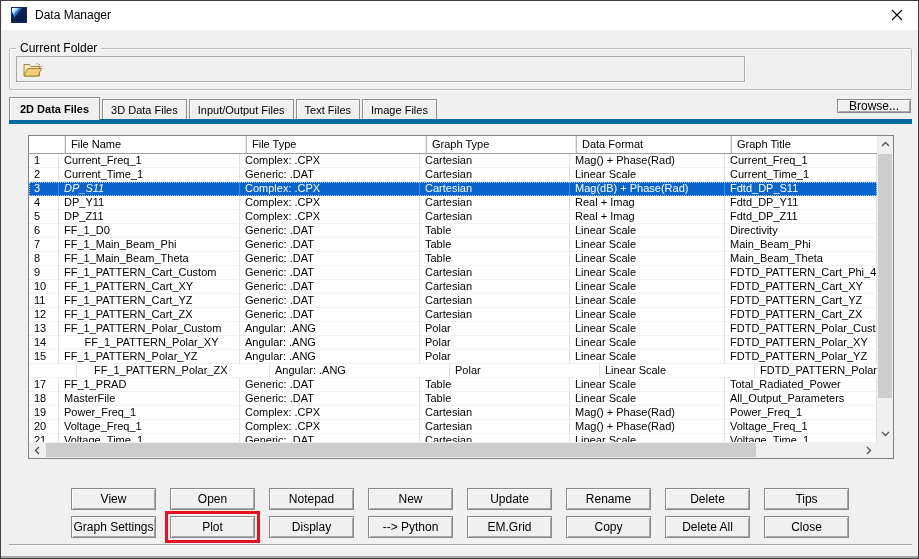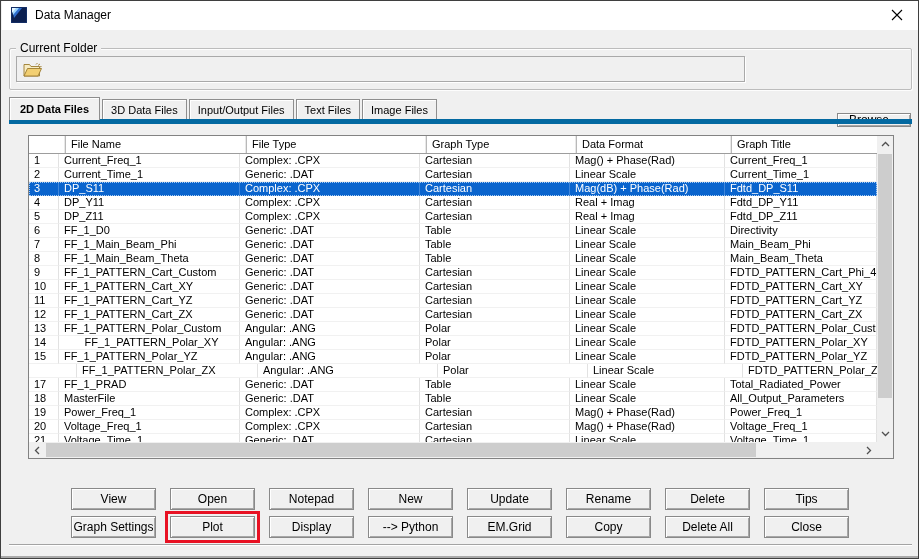--- a/index.html
+++ b/index.html
@@ -41,21 +41,21 @@
   .folder-icon { margin:0 7px 0 6px; width:19px; height:15px; }
   .path-text { font-size:12px; color:#000; white-space:nowrap; }
 
   
   .btn {
     background:#f0f0f0; border:1px solid #898989;
     box-shadow:inset 1px 1px 0 #ffffff, inset -1px -1px 0 #a7a7a7;
     font-family:"Liberation Sans", sans-serif; font-size:12px; color:#000;
     display:flex; align-items:center; justify-content:center; cursor:default;
   }
-  .browse-btn { position:absolute; left:827px; top:64px; width:74px; height:14px; }
+  .browse-btn { position:absolute; left:827px; top:50px; width:74px; height:14px; }
 
   
   .tabstrip {
     position:absolute; left:8px; top:100px; width:903px; height:23px;
     display:flex; align-items:flex-end; border-bottom:5px solid #0369a1;
   }
   .tab {
     position:relative; height:20px; margin-right:2px; padding:0 8px;
     background:#f0f0f0; border:1px solid #8e8e8e; border-bottom:none;
     box-shadow:inset 1px 1px 0 #ffffff;
@@ -175,21 +175,21 @@
         <div class="lv-row">
           <div class="lv-cell" style="width: 30px;">2</div>
           <div class="lv-cell" style="width: 181px;">Current_Time_1</div>
           <div class="lv-cell" style="width: 180px;">Generic: .DAT</div>
           <div class="lv-cell" style="width: 150px;">Cartesian</div>
           <div class="lv-cell" style="width: 155px;">Linear Scale</div>
           <div class="lv-cell" style="width: 152px;">Current_Time_1</div>
         </div>
         <div class="lv-row selected">
           <div class="lv-cell" style="width: 30px;">3</div>
-          <div class="lv-cell" style="width: 181px;">DP_S11</div>
+          <div class="lv-cell" style="width: 181px; font-style: italic;">DP_S11</div>
           <div class="lv-cell" style="width: 180px;">Complex: .CPX</div>
           <div class="lv-cell" style="width: 150px;">Cartesian</div>
           <div class="lv-cell" style="width: 155px;">Mag(dB) + Phase(Rad)</div>
           <div class="lv-cell" style="width: 152px;">Fdtd_DP_S11</div>
         </div>
         <div class="lv-row">
           <div class="lv-cell" style="width: 30px;">4</div>
           <div class="lv-cell" style="width: 181px;">DP_Y11</div>
           <div class="lv-cell" style="width: 180px;">Complex: .CPX</div>
           <div class="lv-cell" style="width: 150px;">Cartesian</div>
@@ -279,21 +279,21 @@
         <div class="lv-row">
           <div class="lv-cell" style="width: 30px;">15</div>
           <div class="lv-cell" style="width: 181px;">FF_1_PATTERN_Polar_YZ</div>
           <div class="lv-cell" style="width: 180px;">Angular: .ANG</div>
           <div class="lv-cell" style="width: 150px;">Polar</div>
           <div class="lv-cell" style="width: 155px;">Linear Scale</div>
           <div class="lv-cell" style="width: 152px;">FDTD_PATTERN_Polar_YZ</div>
         </div>
         <div class="lv-row">
           <div class="lv-cell" style="width: 30px; padding-left: 47px;">16</div>
-          <div class="lv-cell" style="width: 181px;">FF_1_PATTERN_Polar_ZX</div>
+          <div class="lv-cell" style="width: 181px; margin-left: 12px;">FF_1_PATTERN_Polar_ZX</div>
           <div class="lv-cell" style="width: 180px;">Angular: .ANG</div>
           <div class="lv-cell" style="width: 150px;">Polar</div>
           <div class="lv-cell" style="width: 155px;">Linear Scale</div>
           <div class="lv-cell" style="width: 152px;">FDTD_PATTERN_Polar_ZX</div>
         </div>
         <div class="lv-row">
           <div class="lv-cell" style="width: 30px;">17</div>
           <div class="lv-cell" style="width: 181px;">FF_1_PRAD</div>
           <div class="lv-cell" style="width: 180px;">Generic: .DAT</div>
           <div class="lv-cell" style="width: 150px;">Table</div>

